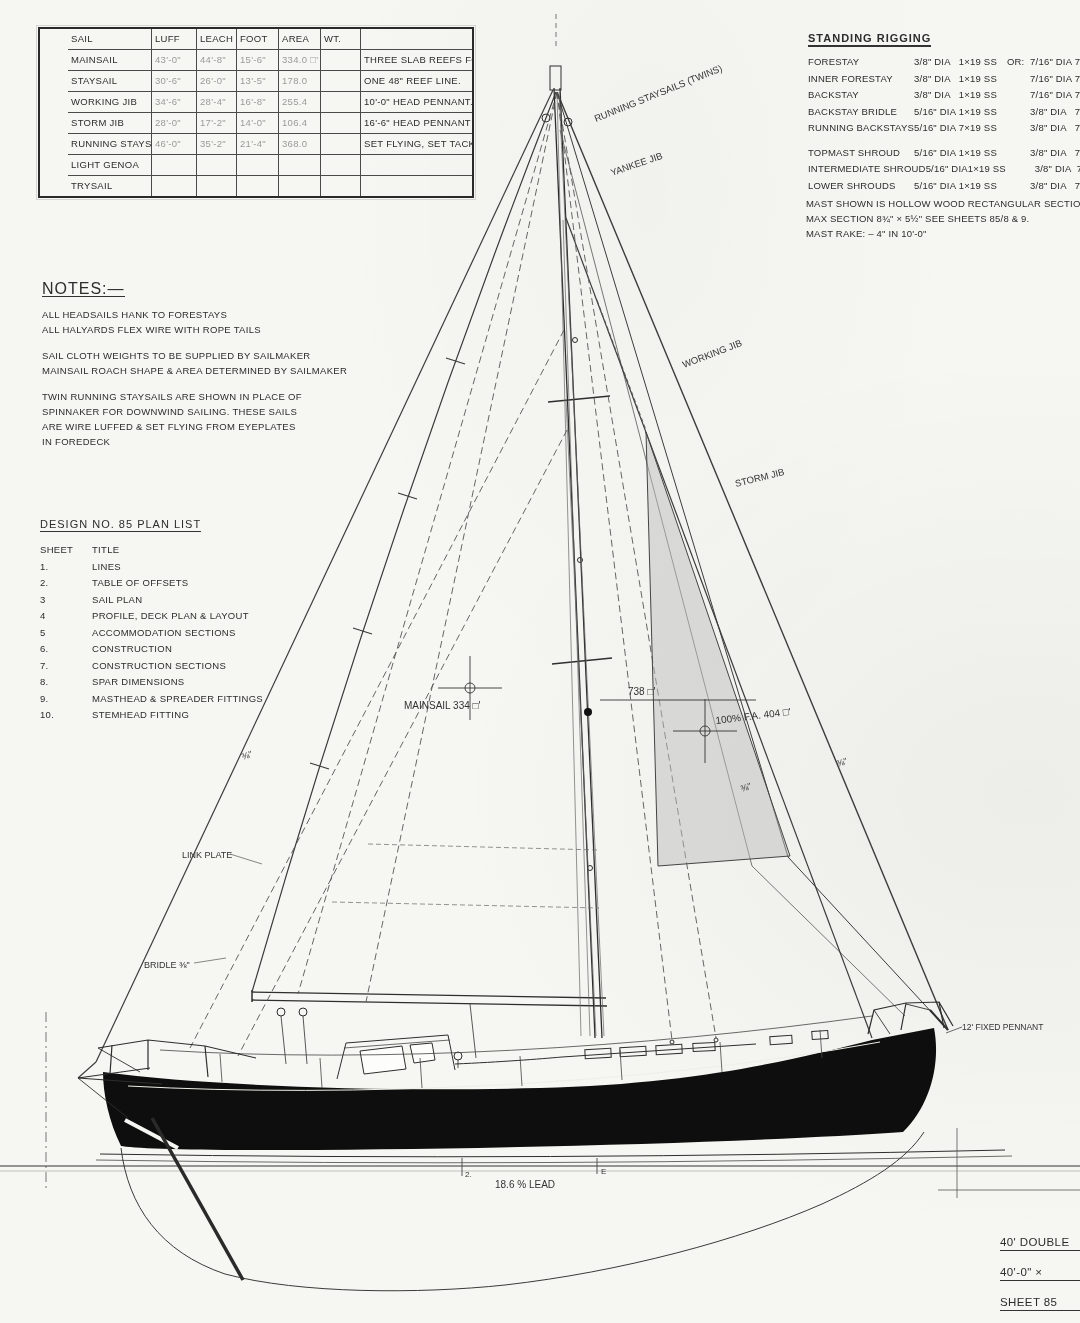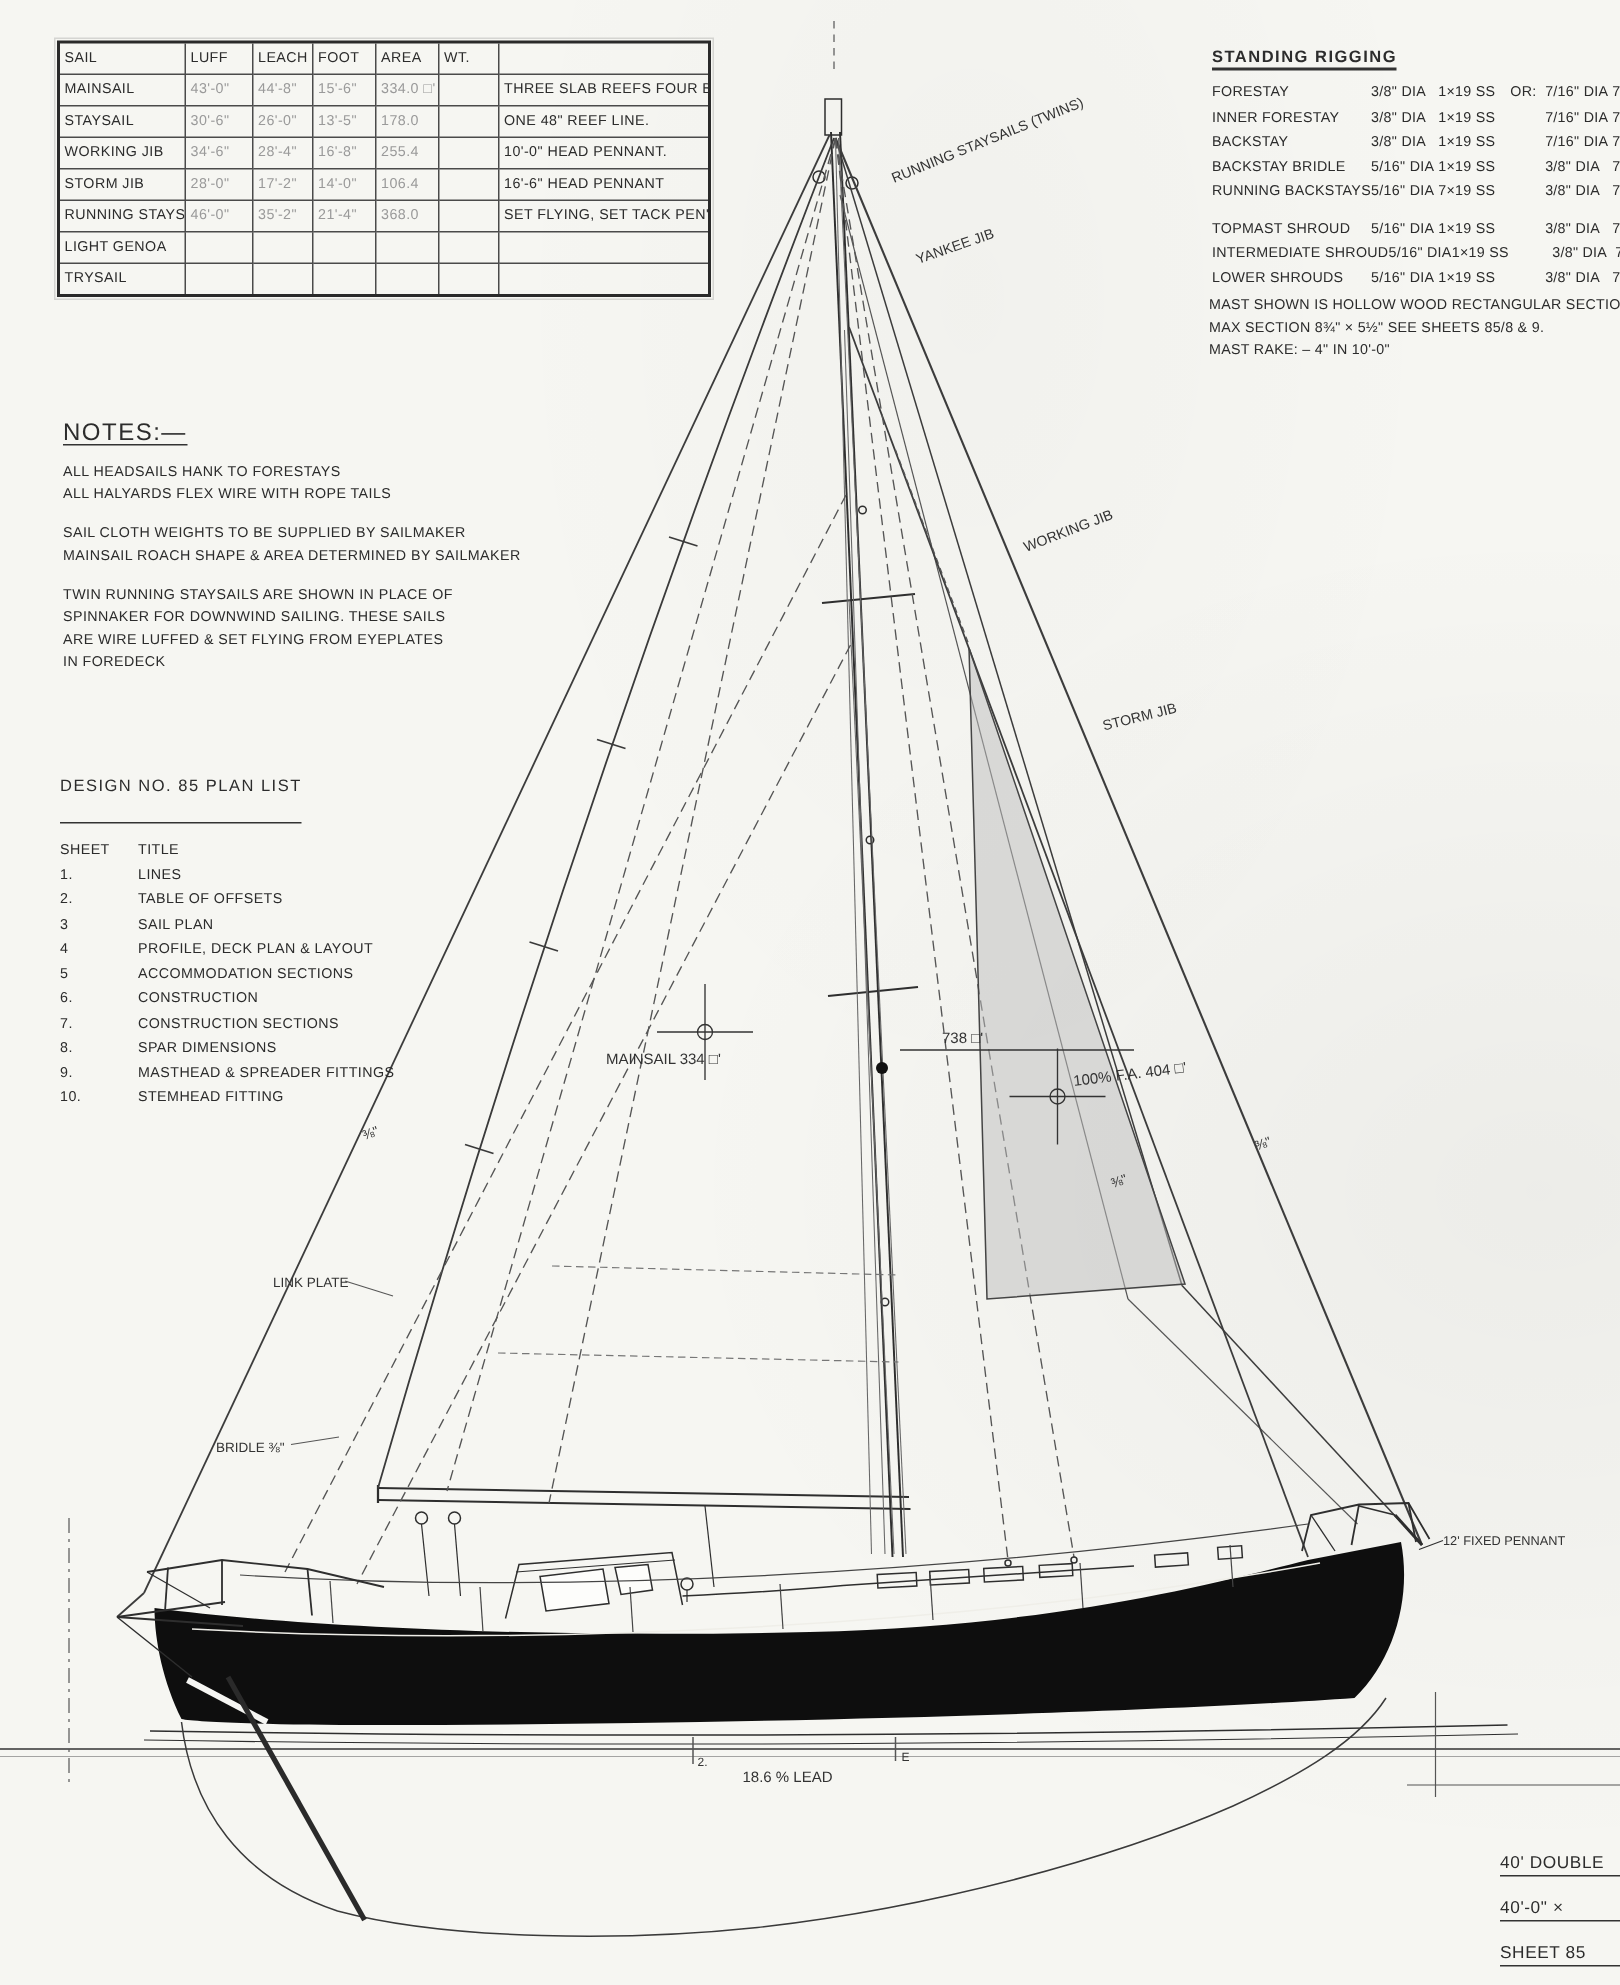--- a/index.html
+++ b/index.html
@@ -11,21 +11,21 @@
       #f6f6f2;
     font-family:"Liberation Sans", sans-serif;
     color:#2c2c2c;
   }
   .abs{position:absolute;}
   svg{position:absolute;top:0;left:0;}
   svg text{font-family:"Liberation Sans", sans-serif;fill:#333;}
 
   
   #sail-table{left:38px;top:27px;width:432px;border:2px solid #2a2a2a;box-shadow:0 0 0 1px #f6f6f2,0 0 0 2px #55555533;}
-  .srow{display:grid;grid-template-columns:84px 45px 40px 42px 42px 40px auto;}
+  .srow{display:grid;grid-template-columns:84px 45px 40px 42px 42px 40px auto;margin-left:28px;}
   .srow > div{border-right:1px solid #4a4a4a;border-bottom:1px solid #4a4a4a;
     height:20px;line-height:20px;padding:0 3px;font-size:9.5px;letter-spacing:.3px;
     white-space:nowrap;overflow:hidden;}
   .srow > div:last-child{border-right:none;}
   .srow:last-child > div{border-bottom:none;}
   .pencil{color:#9a9a9a;}
   .ink{color:#2c2c2c;}
   .note-cell{font-size:8.5px;}
 
   
@@ -43,21 +43,21 @@
   
   #mast-note{left:806px;top:196px;width:290px;font-size:9.5px;line-height:15px;letter-spacing:.2px;white-space:nowrap;}
 
   
   #notes{left:42px;top:281px;width:340px;font-size:9.5px;line-height:15px;letter-spacing:.3px;}
   #notes .title{font-size:16px;border-bottom:1.5px solid #333;display:inline-block;margin-bottom:10px;letter-spacing:1px;}
   #notes .grp{margin-bottom:11px;}
 
   
   #plan-list{left:40px;top:518px;width:270px;font-size:9.5px;letter-spacing:.3px;}
-  #plan-list .title{font-size:11px;border-bottom:1.5px solid #333;display:inline-block;padding-bottom:18px;margin-bottom:10px;letter-spacing:1px;}
+  #plan-list .title{font-size:11px;border-bottom:1.5px solid #333;display:inline-block;padding-bottom:1px;margin-bottom:10px;letter-spacing:1px;}
   .prow{display:flex;height:16.5px;line-height:16.5px;}
   .prow .pnum{width:52px;}
 
   
   #title-block{left:1000px;top:1236px;width:80px;font-size:11.5px;letter-spacing:.4px;}
   #title-block .tl{border-bottom:1.5px solid #333;margin-bottom:15px;padding-bottom:2px;white-space:nowrap;}
 </style>
 </head>
 <body>
 

